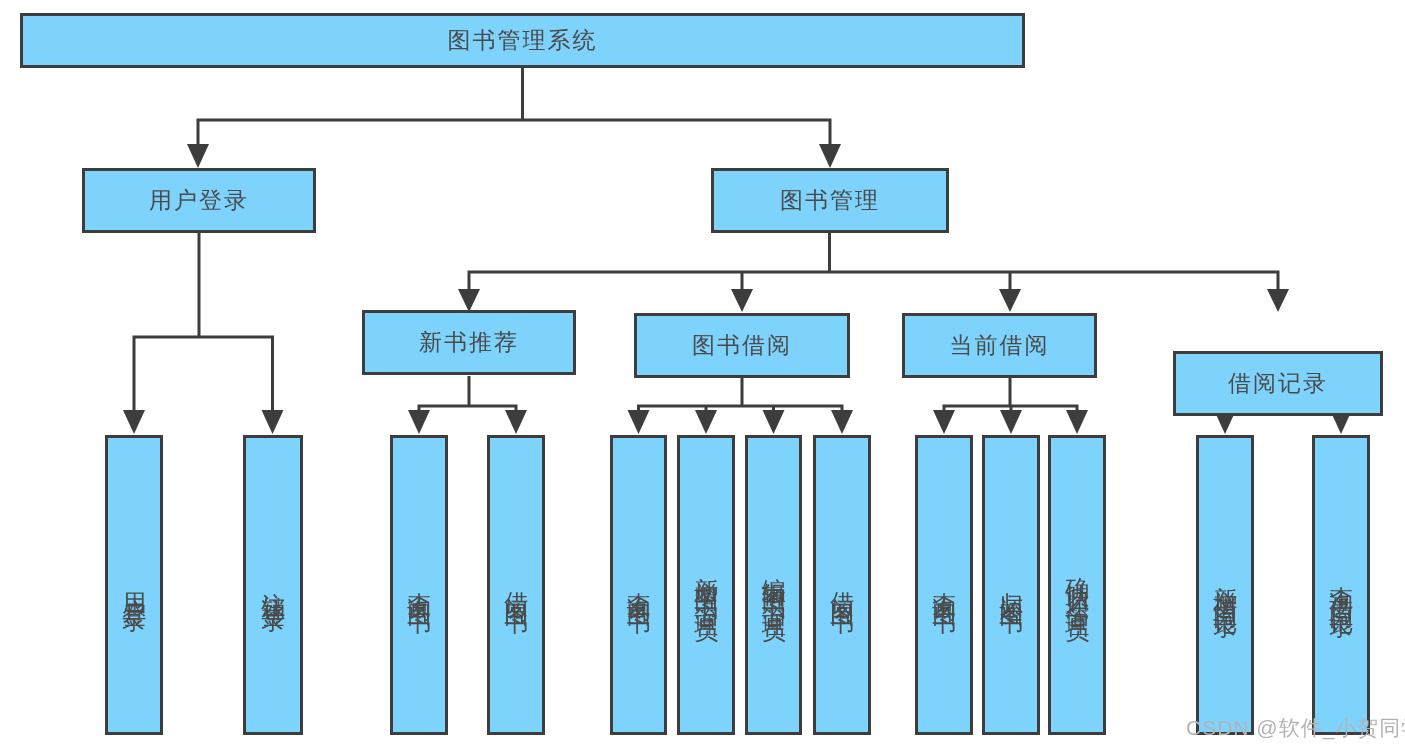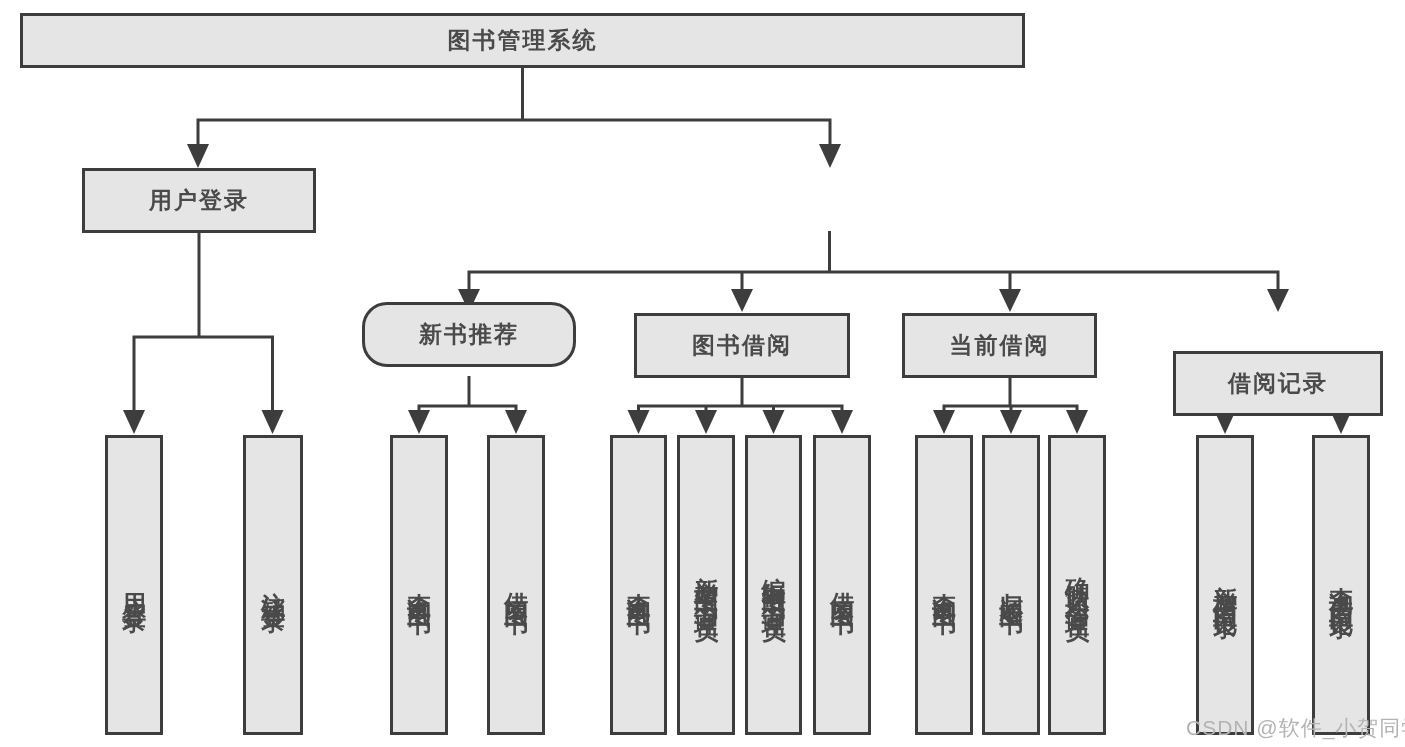--- a/index.html
+++ b/index.html
@@ -14,27 +14,26 @@
     background:#ffffff;
     overflow:hidden;
   }
   .connectors{
     position:absolute;left:0;top:0;width:1405px;height:747px;
   }
   .node{
     position:absolute;
     box-sizing:border-box;
     border:3px solid var(--line);
-    background:#e5e5e5;
+    background:#7dd3fc;
     display:flex;align-items:center;justify-content:center;
     color:var(--text);
     font-size:23px;
     letter-spacing:2px;
     white-space:nowrap;
-    font-weight:bold;
   }
   .vnode{
     font-size:24px;
     letter-spacing:0;
   }
   .vnode .vtext{
     writing-mode:vertical-rl;
     text-orientation:mixed;
     letter-spacing:6px;
     line-height:1.1;
@@ -102,22 +101,23 @@
         <path d="M1278 376 V406 M1223.5 406 H1342.5 M1225 406 V415 M1341 406 V415"></path>
         <polygon points="1214,410 1236,410 1225,434" fill="#3d3d3d" stroke="none"></polygon>
         <polygon points="1330,410 1352,410 1341,434" fill="#3d3d3d" stroke="none"></polygon>
       </g>
     </g>
   </svg>
 
   <div class="node" style="left:20px;top:13px;width:1005px;height:55px;">图书管理系统</div>
 
   <div class="node" style="left:82px;top:168px;width:234px;height:65px;">用户登录</div>
+  <div class="node" style="left:711px;top:168px;width:238px;height:65px;">图书管理</div>
 
-  <div class="node" style="left:362px;top:302px;width:214px;height:65px;border-radius:25px;">新书推荐</div>
+  <div class="node" style="left:362px;top:310px;width:214px;height:65px;">新书推荐</div>
   <div class="node" style="left:634px;top:313px;width:216px;height:65px;">图书借阅</div>
   <div class="node" style="left:902px;top:313px;width:195px;height:65px;">当前借阅</div>
   <div class="node" style="left:1173px;top:313px;width:210px;height:65px;margin-top:38px;">借阅记录</div>
 
   <div class="node vnode" style="left:105px;top:435px;width:58px;height:300px;">
     <span class="vtext">用户登录</span>
   </div>
   <div class="node vnode" style="left:243px;top:435px;width:60px;height:300px;">
     <span class="vtext">注销登录</span>
   </div>

